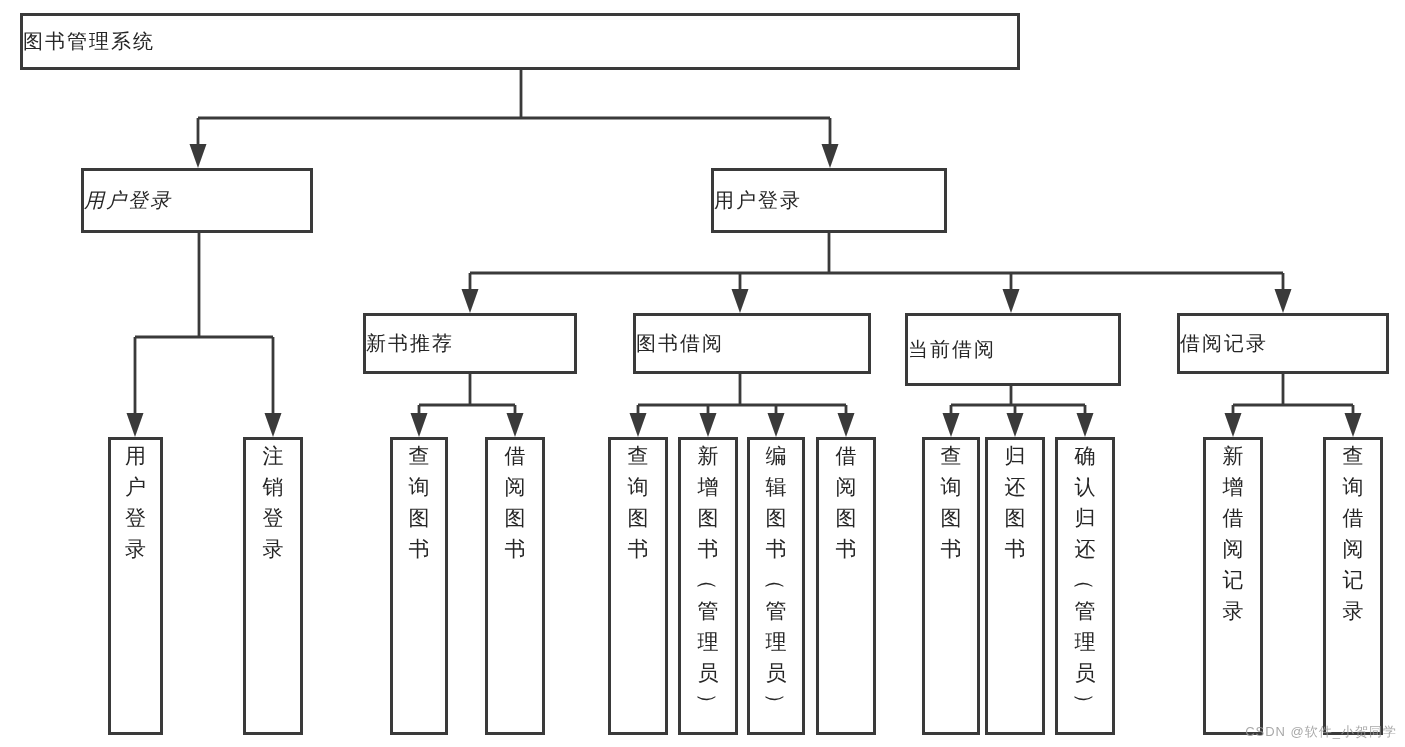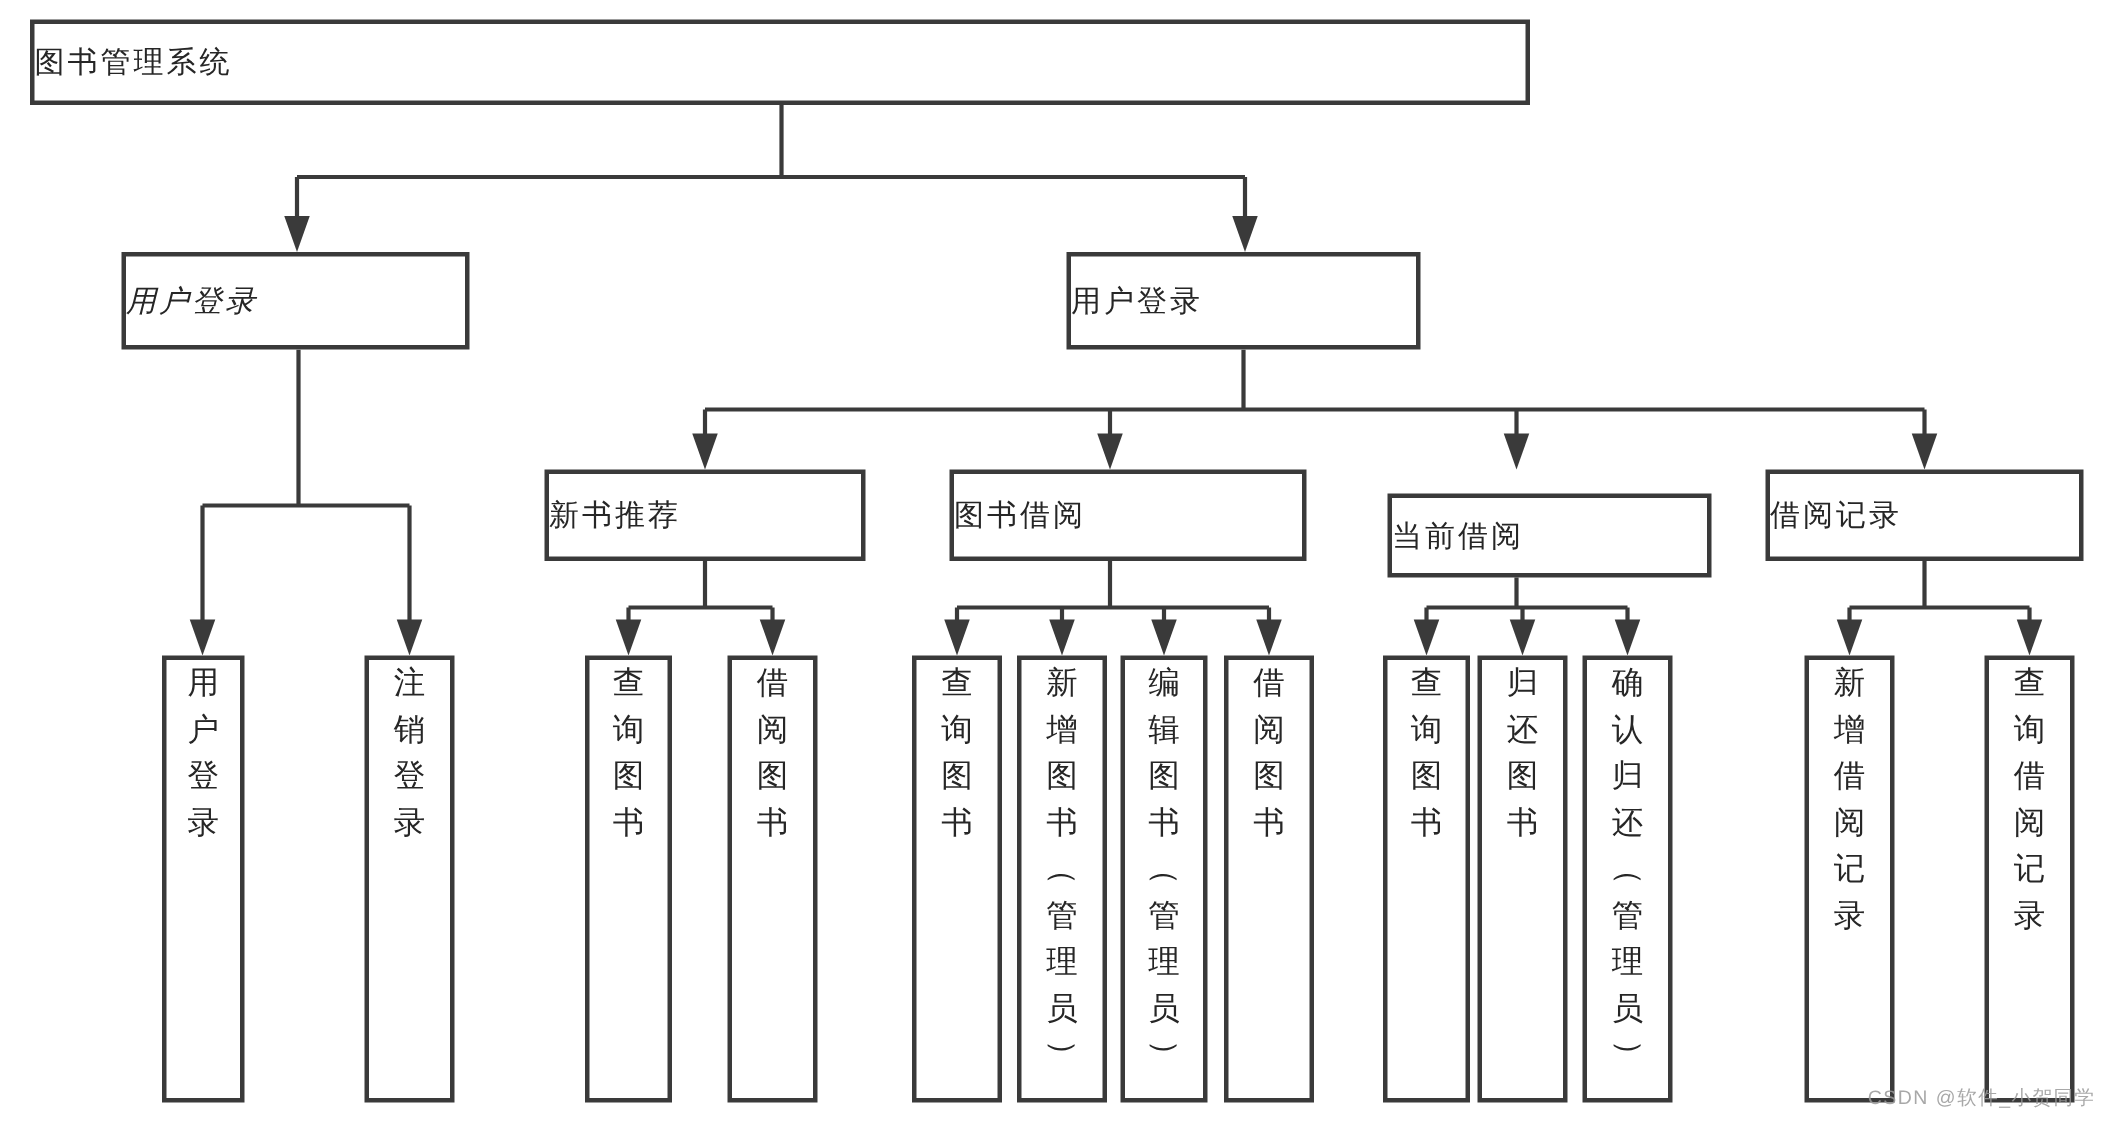--- a/index.html
+++ b/index.html
@@ -101,21 +101,21 @@
   <div class="node hlabel" style="left:711px;top:168px;width:236px;height:65px;">
     <span>用户登录</span>
   </div>
 
   <div class="node hlabel" style="left:363px;top:313px;width:214px;height:61px;">
     <span>新书推荐</span>
   </div>
   <div class="node hlabel" style="left:633px;top:313px;width:238px;height:61px;">
     <span>图书借阅</span>
   </div>
-  <div class="node hlabel" style="left:925px;top:313px;width:216px;height:56px;margin-top:16px;">
+  <div class="node hlabel" style="left:905px;top:313px;width:216px;height:73px;">
     <span>当前借阅</span>
   </div>
   <div class="node hlabel" style="left:1177px;top:313px;width:212px;height:61px;">
     <span>借阅记录</span>
   </div>
 
   <div class="node vlabel" style="left:108px;top:437px;width:55px;height:298px;">
       <span class="vchar">用</span>
       <span class="vchar">户</span>
       <span class="vchar">登</span>

